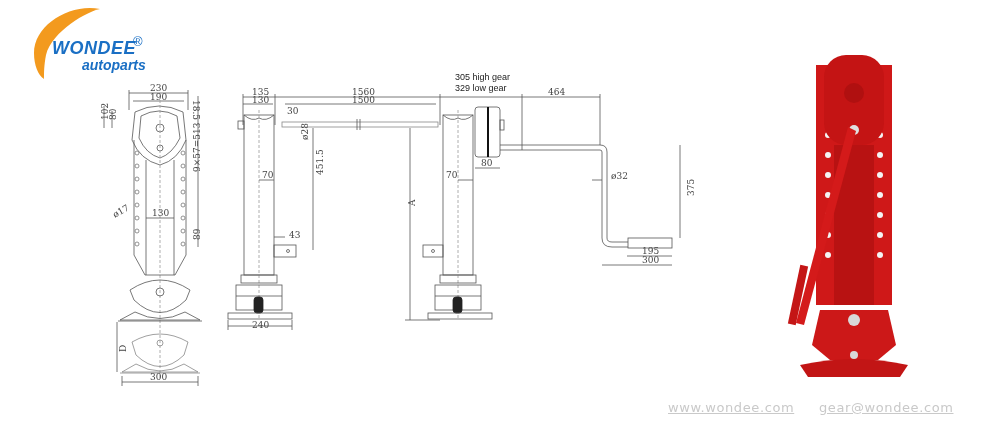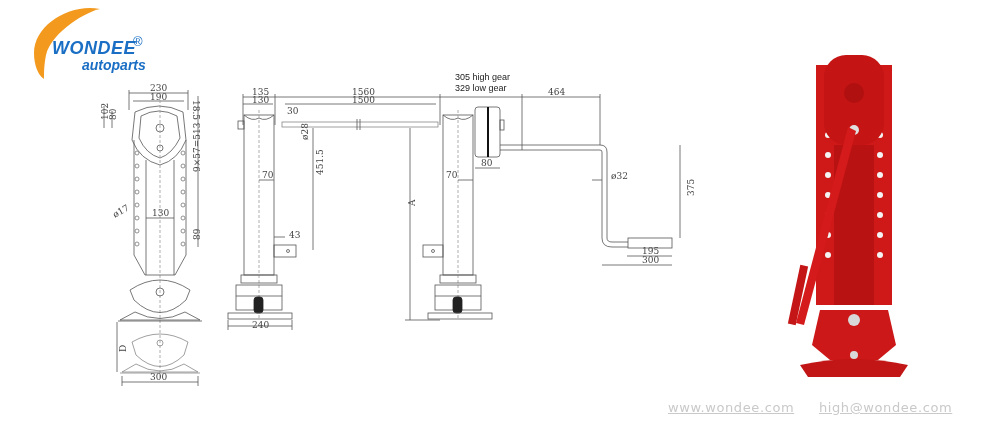--- a/index.html
+++ b/index.html
@@ -244,14 +244,14 @@
   <rect x="24" y="210" width="8" height="60" fill="#c41616" transform="rotate(12 28 240)"></rect>
 
   <path d="M50 255 L118 255 L126 290 L108 305 L60 305 L42 290 Z" fill="#cc1818"></path>
   <circle cx="84" cy="265" r="6" fill="#d8d8d8"></circle>
   <circle cx="84" cy="300" r="4" fill="#d8d8d8"></circle>
   <path d="M30 310 Q84 298 138 310 L130 322 L38 322 Z" fill="#c21515"></path>
 </svg>
 
 <div class="footer">
   <span>www.wondee.com</span>
-  <span>high@wondee.com</span>
+  <span>gear@wondee.com</span>
 </div>
 
 </body></html>

